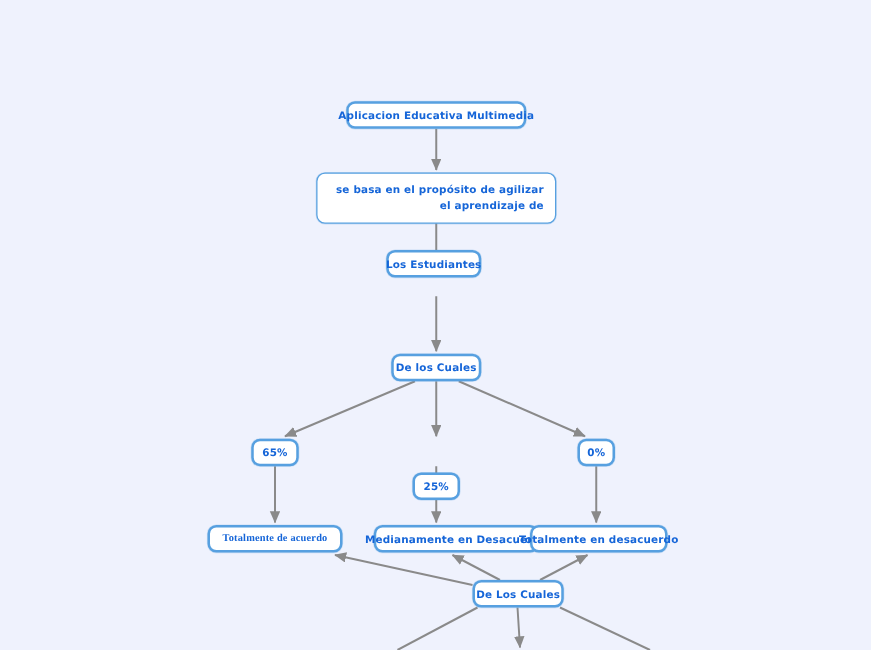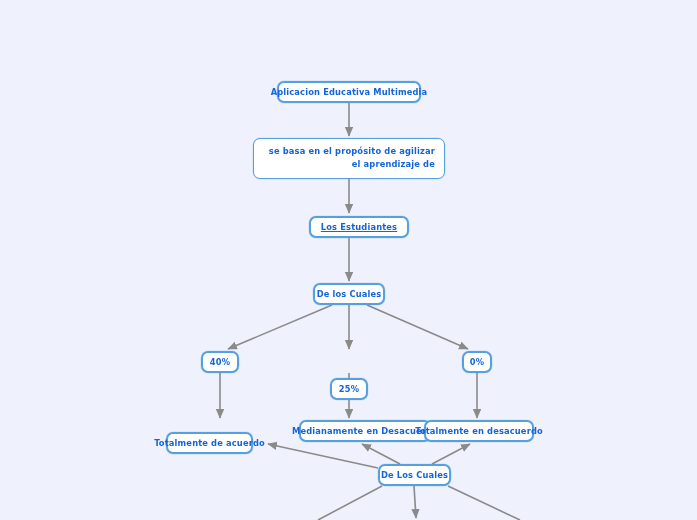--- a/index.html
+++ b/index.html
@@ -89,36 +89,36 @@
         <line x1="448" y1="486" x2="520" y2="520" stroke="#8a8a8a" stroke-width="1.6"></line>
       </g>
   </svg>
   <div id="node-layer">
       <div class="node" style="left: 277px; top: 81px; width: 144px; min-height: 22px; height: 22px; border-color: rgb(87, 160, 224); color: rgb(21, 101, 216);">
         <span class="node-label">Aplicacion Educativa Multimedia</span>
       </div>
       <div class="node wide" style="left: 253px; top: 138px; width: 192px; min-height: 30px; border-color: rgb(87, 160, 224); color: rgb(21, 101, 216);">
         <span class="node-label">se basa en el propósito de agilizar el aprendizaje de</span>
       </div>
-      <div class="node" style="left: 309px; top: 216px; width: 100px; min-height: 22px; height: 22px; border-color: rgb(87, 160, 224); color: rgb(21, 101, 216); text-decoration: underline;">
+      <div class="node" style="left: 309px; top: 200px; width: 76px; min-height: 22px; height: 22px; border-color: rgb(87, 160, 224); color: rgb(21, 101, 216);">
         <span class="node-label">Los Estudiantes</span>
       </div>
       <div class="node" style="left: 313px; top: 283px; width: 72px; min-height: 22px; height: 22px; border-color: rgb(87, 160, 224); color: rgb(21, 101, 216);">
         <span class="node-label">De los Cuales</span>
       </div>
       <div class="node" style="left: 201px; top: 351px; width: 38px; min-height: 22px; height: 22px; border-color: rgb(87, 160, 224); color: rgb(21, 101, 216);">
-        <span class="node-label">40%</span>
+        <span class="node-label">65%</span>
       </div>
       <div class="node" style="left: 330px; top: 351px; width: 38px; min-height: 22px; height: 22px; border-color: rgb(87, 160, 224); color: rgb(21, 101, 216); margin-top: 27px;">
         <span class="node-label">25%</span>
       </div>
       <div class="node" style="left: 462px; top: 351px; width: 30px; min-height: 22px; height: 22px; border-color: rgb(87, 160, 224); color: rgb(21, 101, 216);">
         <span class="node-label">0%</span>
       </div>
-      <div class="node" style="left: 166px; top: 432px; width: 87px; min-height: 22px; height: 22px; border-color: rgb(87, 160, 224); color: rgb(21, 101, 216);">
+      <div class="node" style="left: 166px; top: 420px; width: 108px; min-height: 22px; height: 22px; border-color: rgb(87, 160, 224); color: rgb(21, 101, 216); font-family: Liberation Serif, serif;">
         <span class="node-label">Totalmente de acuerdo</span>
       </div>
       <div class="node" style="left: 299px; top: 420px; width: 132px; min-height: 22px; height: 22px; border-color: rgb(87, 160, 224); color: rgb(21, 101, 216);">
         <span class="node-label">Medianamente en Desacuerdo</span>
       </div>
       <div class="node" style="left: 424px; top: 420px; width: 110px; min-height: 22px; height: 22px; border-color: rgb(87, 160, 224); color: rgb(21, 101, 216); justify-content: center;">
         <span class="node-label">Totalmente en desacuerdo</span>
       </div>
       <div class="node" style="left: 378px; top: 464px; width: 73px; min-height: 22px; height: 22px; border-color: rgb(87, 160, 224); color: rgb(21, 101, 216);">
         <span class="node-label">De Los Cuales</span>

